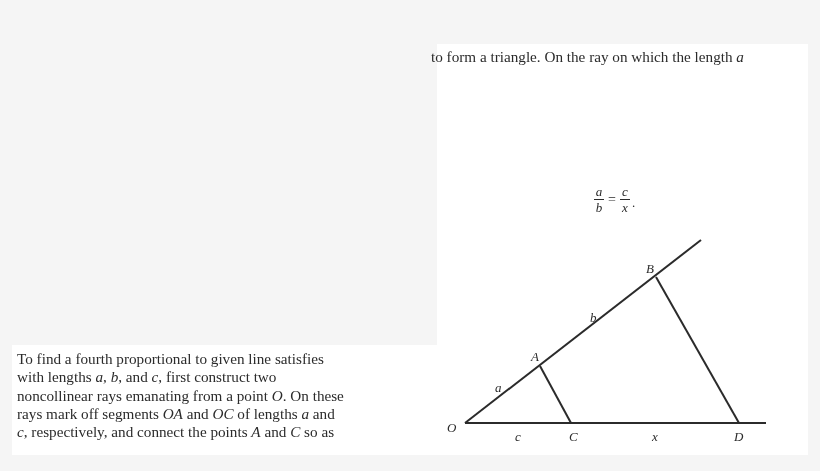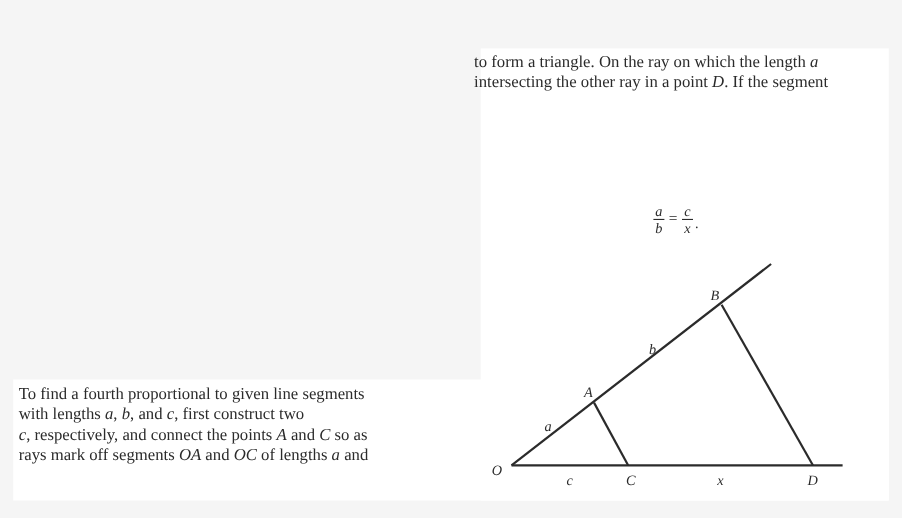--- a/index.html
+++ b/index.html
@@ -36,43 +36,43 @@
     .lbl { font-family: "Liberation Serif", serif; font-style: italic; font-size: 13px; fill: #2b2b2b; }
   </style>
 </head>
 <body>
 
 <div class="panel" id="panel-top"></div>
 <div class="panel" id="panel-bottom"></div>
 
 <div class="textblock" id="text-right">
     <div>to form a triangle. On the ray on which the length <i>a</i></div>
-    <div>intersecting the other ray in a point <i>D</i>. If the segment</div>
   </div>
 
 <div id="formula">
   <span class="frac">
     <span class="num">a</span>
     <span class="bar"></span>
     <span class="num">b</span>
   </span>
   <span class="eq">=</span>
   <span class="frac">
     <span class="num">c</span>
     <span class="bar"></span>
     <span class="num">x</span>
   </span>
   <span class="dot">.</span>
 </div>
 
 <div class="textblock" id="text-left">
-    <div>To  find  a fourth proportional to given line segments</div>
+    <div>To  find  a fourth proportional to given line satisfies</div>
     <div>with lengths <i>a</i>, <i>b</i>, and <i>c</i>,  first construct two</div>
+    <div>noncollinear rays emanating from a point <i>O</i>. On these</div>
+    <div>rays mark off segments <i>OA</i> and <i>OC</i> of lengths <i>a</i> and</div>
     <div><i>c</i>, respectively, and connect the points <i>A</i> and <i>C</i> so as</div>
-    <div>rays mark off segments <i>OA</i> and <i>OC</i> of lengths <i>a</i> and</div>
   </div>
 
 <svg id="diagram" width="820" height="471">
   <g id="lines">
       <line x1="465" y1="423" x2="701" y2="240" stroke="#2b2b2b" stroke-width="2"></line>
       <line x1="465" y1="423" x2="766" y2="423" stroke="#2b2b2b" stroke-width="2"></line>
       <line x1="540" y1="366" x2="571" y2="423" stroke="#2b2b2b" stroke-width="2"></line>
       <line x1="656" y1="277" x2="739" y2="423" stroke="#2b2b2b" stroke-width="2"></line>
     </g>
   <g id="labels">

